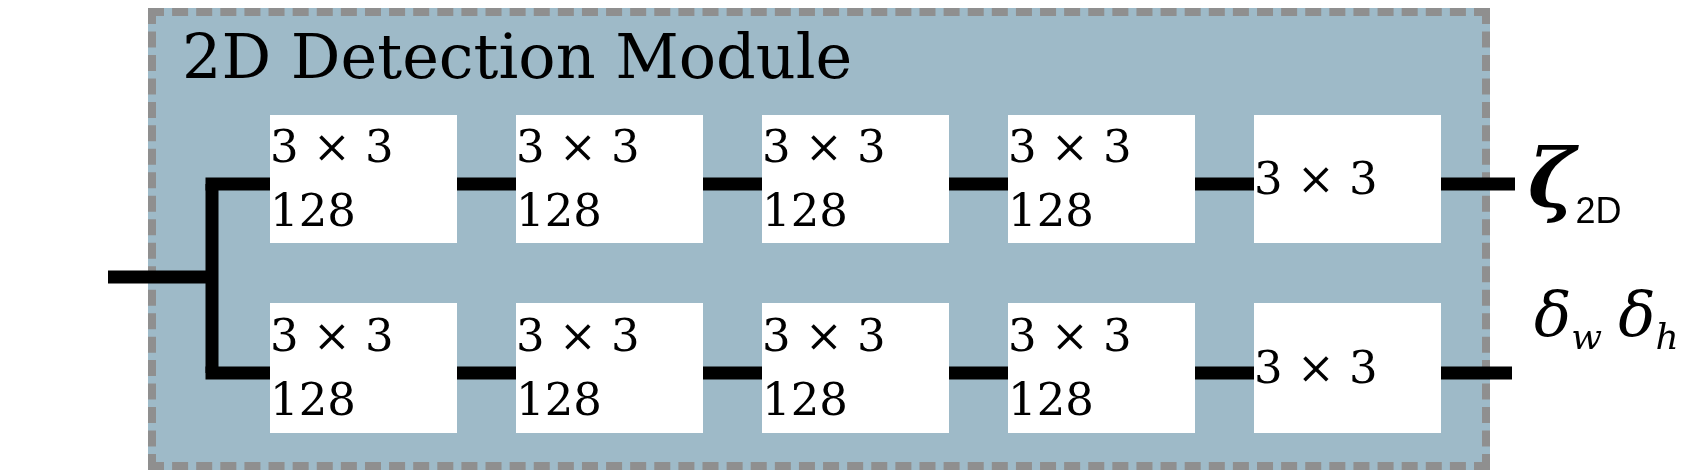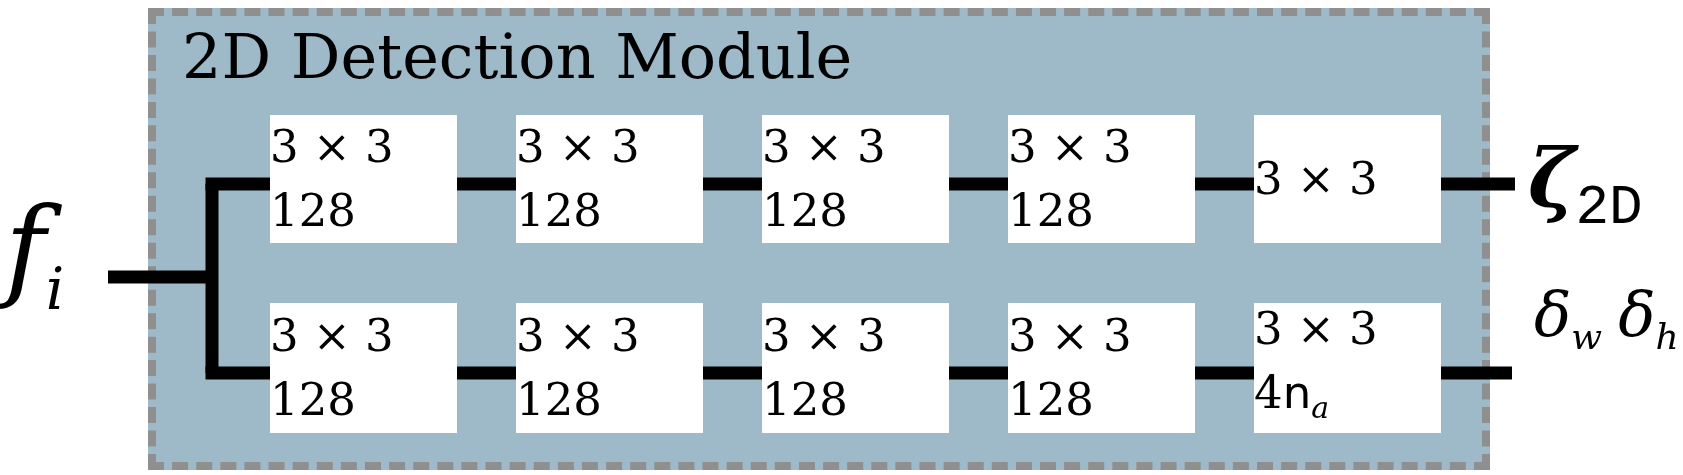--- a/index.html
+++ b/index.html
@@ -70,21 +70,21 @@
   .input-label sub { font-size: 58px; font-style: italic; }
   .out-top {
     position: absolute;
     left: 1528px;
     top: 133px;
     font-size: 80px;
     line-height: 90px;
     white-space: nowrap;
   }
   .out-top .sym { font-style: italic; font-weight: bold; }
-  .out-top sub { font-size: 56px; font-family: Liberation Mono, monospace; margin-top: 18px; }
+  .out-top sub { font-size: 36px; font-family: Liberation Sans, sans-serif; margin-top: 18px; }
   .out-bottom {
     position: absolute;
     left: 1534px;
     top: 272px;
     font-size: 62px;
     line-height: 86px;
     font-style: italic;
     white-space: nowrap;
   }
   .out-bottom sub { font-size: 36px; }
@@ -99,21 +99,20 @@
 
   <svg class="wires" width="1683" height="475" viewBox="0 0 1683 475">
     <path d="M108 277 H 213" stroke="#000000" stroke-width="13" fill="none"></path>
     <path d="M212 184 V 373" stroke="#000000" stroke-width="13" fill="none"></path>
     <path d="M205.5 184 H 1515" stroke="#000000" stroke-width="13" fill="none"></path>
     <path d="M205.5 373 H 1512" stroke="#000000" stroke-width="13" fill="none"></path>
   </svg>
 
   <div class="module-title">2D Detection Module</div>
 
-  <div class="input-label"><span>f</span><sub>i</sub></div>
 
   <div class="conv-box row1 bx0">
     <span>3 × 3</span>
     <span>128</span>
   </div>
   <div class="conv-box row1 bx1">
     <span>3 × 3</span>
     <span>128</span>
   </div>
   <div class="conv-box row1 bx2">
@@ -139,21 +138,20 @@
   <div class="conv-box row2 bx2">
     <span>3 × 3</span>
     <span>128</span>
   </div>
   <div class="conv-box row2 bx3">
     <span>3 × 3</span>
     <span>128</span>
   </div>
   <div class="conv-box row2 bx4">
     <span>3 × 3</span>
-    <span><span>4</span><span class="sf">n</span><sub class="small it">a</sub></span>
   </div>
 
   <div class="out-top"><span class="sym">ζ</span><sub>2D</sub></div>
 
   <div class="out-bottom">
     <div><span>δ</span><sub>w</sub><span class="pair2">δ</span><sub>h</sub></div>
   </div>
 
 </div>
 

